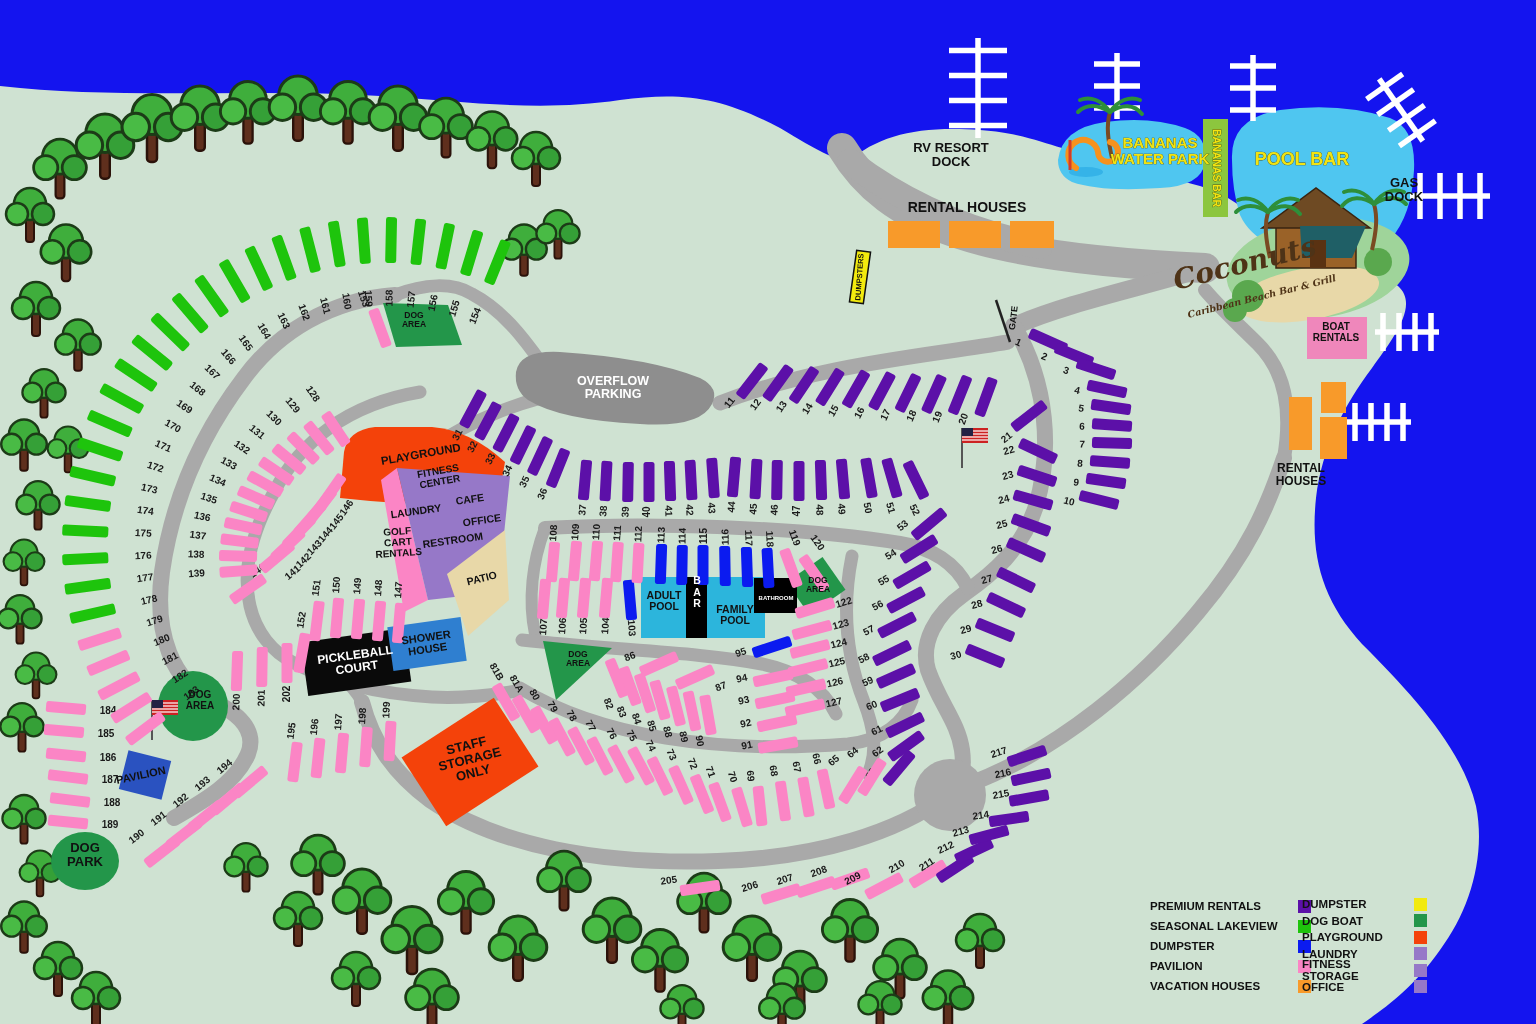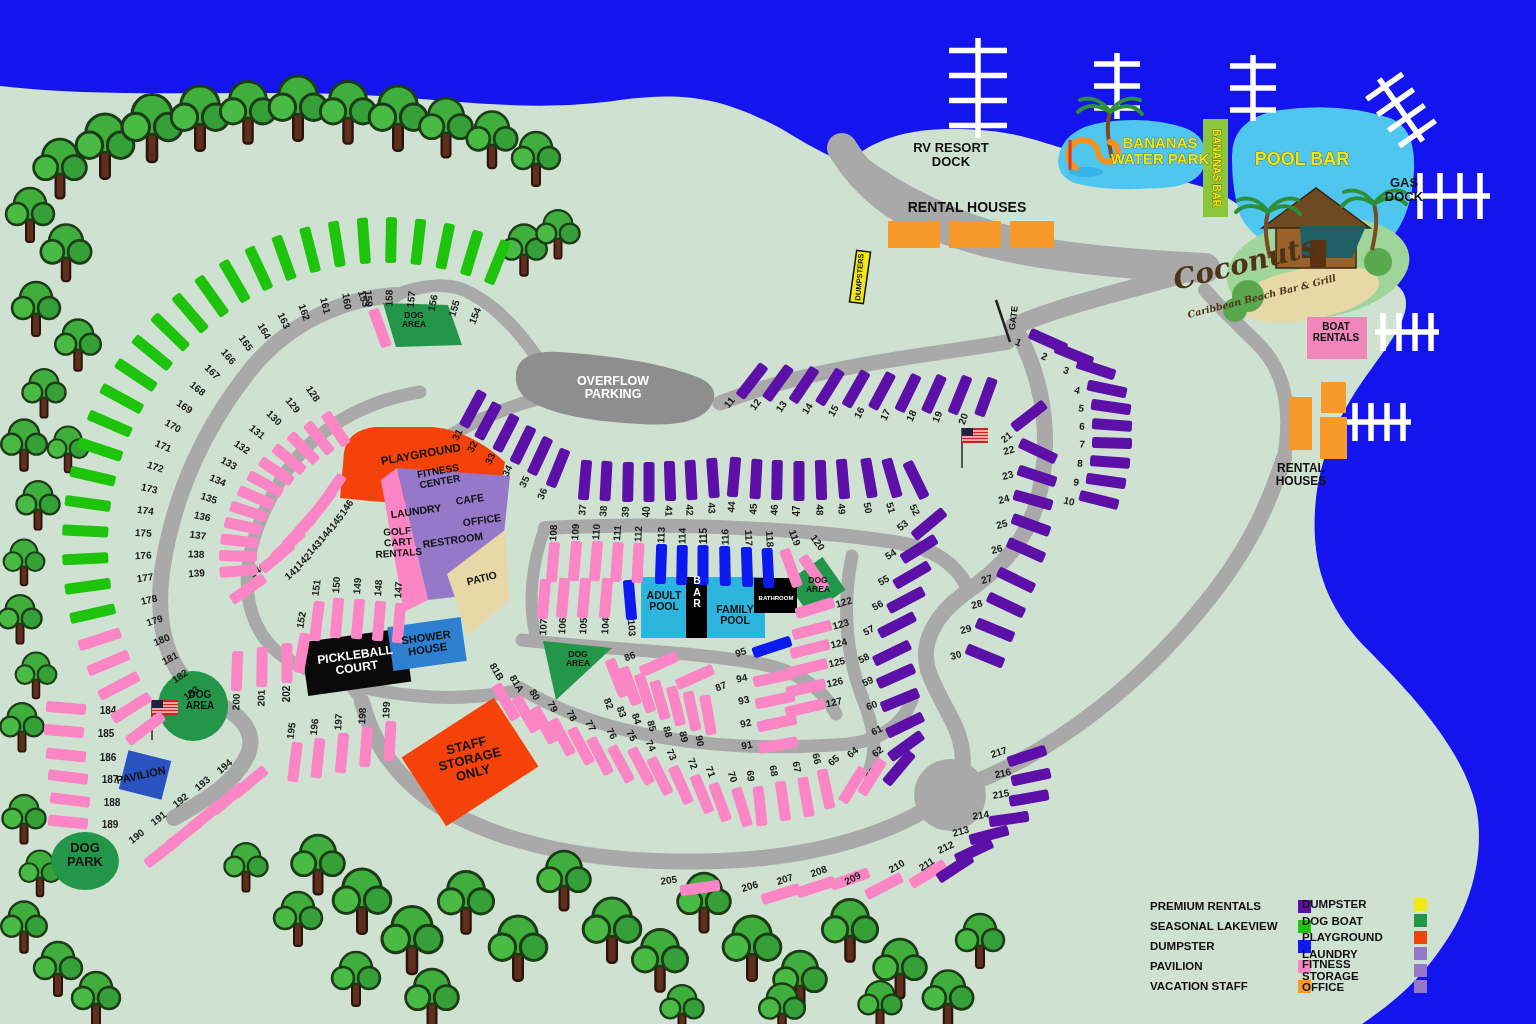--- a/index.html
+++ b/index.html
@@ -1037,21 +1037,21 @@
         </div>
         <div class="lg-row">
           <span class="lg-label">DUMPSTER</span>
           <span class="sw" style="background: rgb(11, 27, 240);"></span>
         </div>
         <div class="lg-row">
           <span class="lg-label">PAVILION</span>
           <span class="sw" style="background: rgb(251, 133, 197);"></span>
         </div>
         <div class="lg-row">
-          <span class="lg-label">VACATION STAFF</span>
+          <span class="lg-label">VACATION HOUSES</span>
           <span class="sw" style="background: rgb(248, 154, 42);"></span>
         </div>
       </div>
     <div class="lg-col" id="lg-right" style="left:152px">
         <div class="lg-row">
           <span class="lg-label">DUMPSTER</span>
           <span class="sw" style="background: rgb(242, 234, 14);"></span>
         </div>
         <div class="lg-row">
           <span class="lg-label">DOG BOAT</span>

